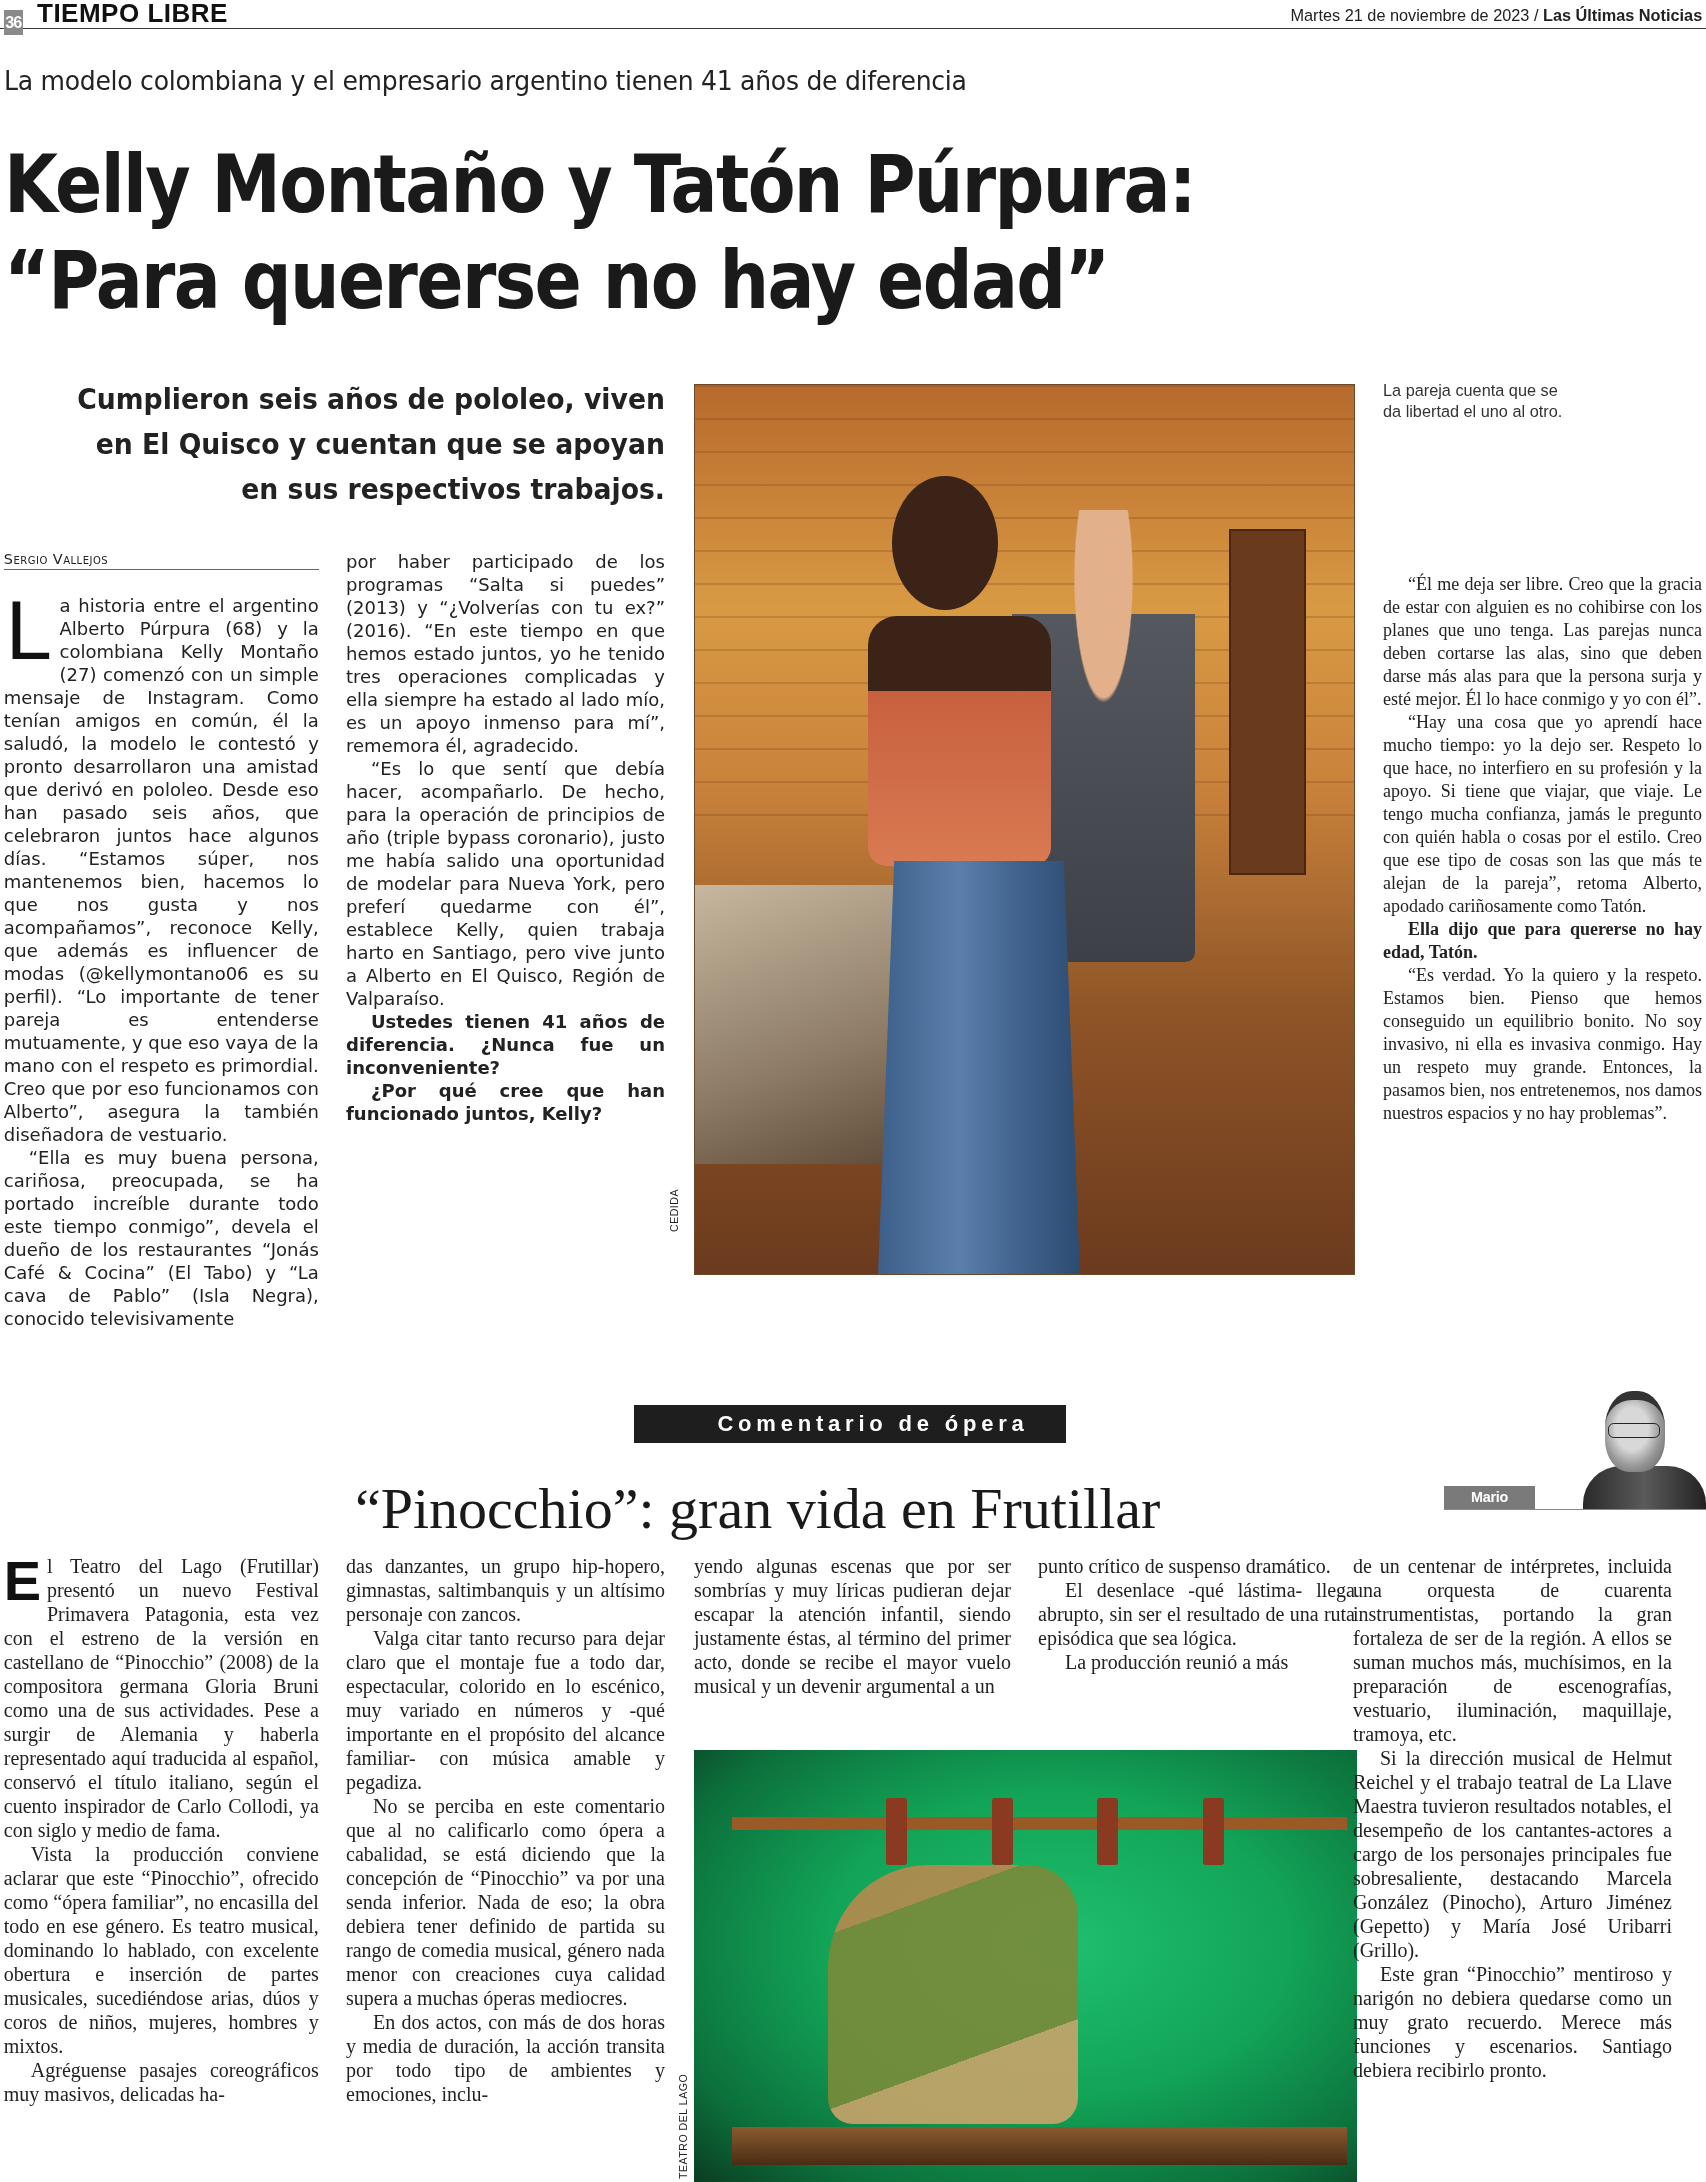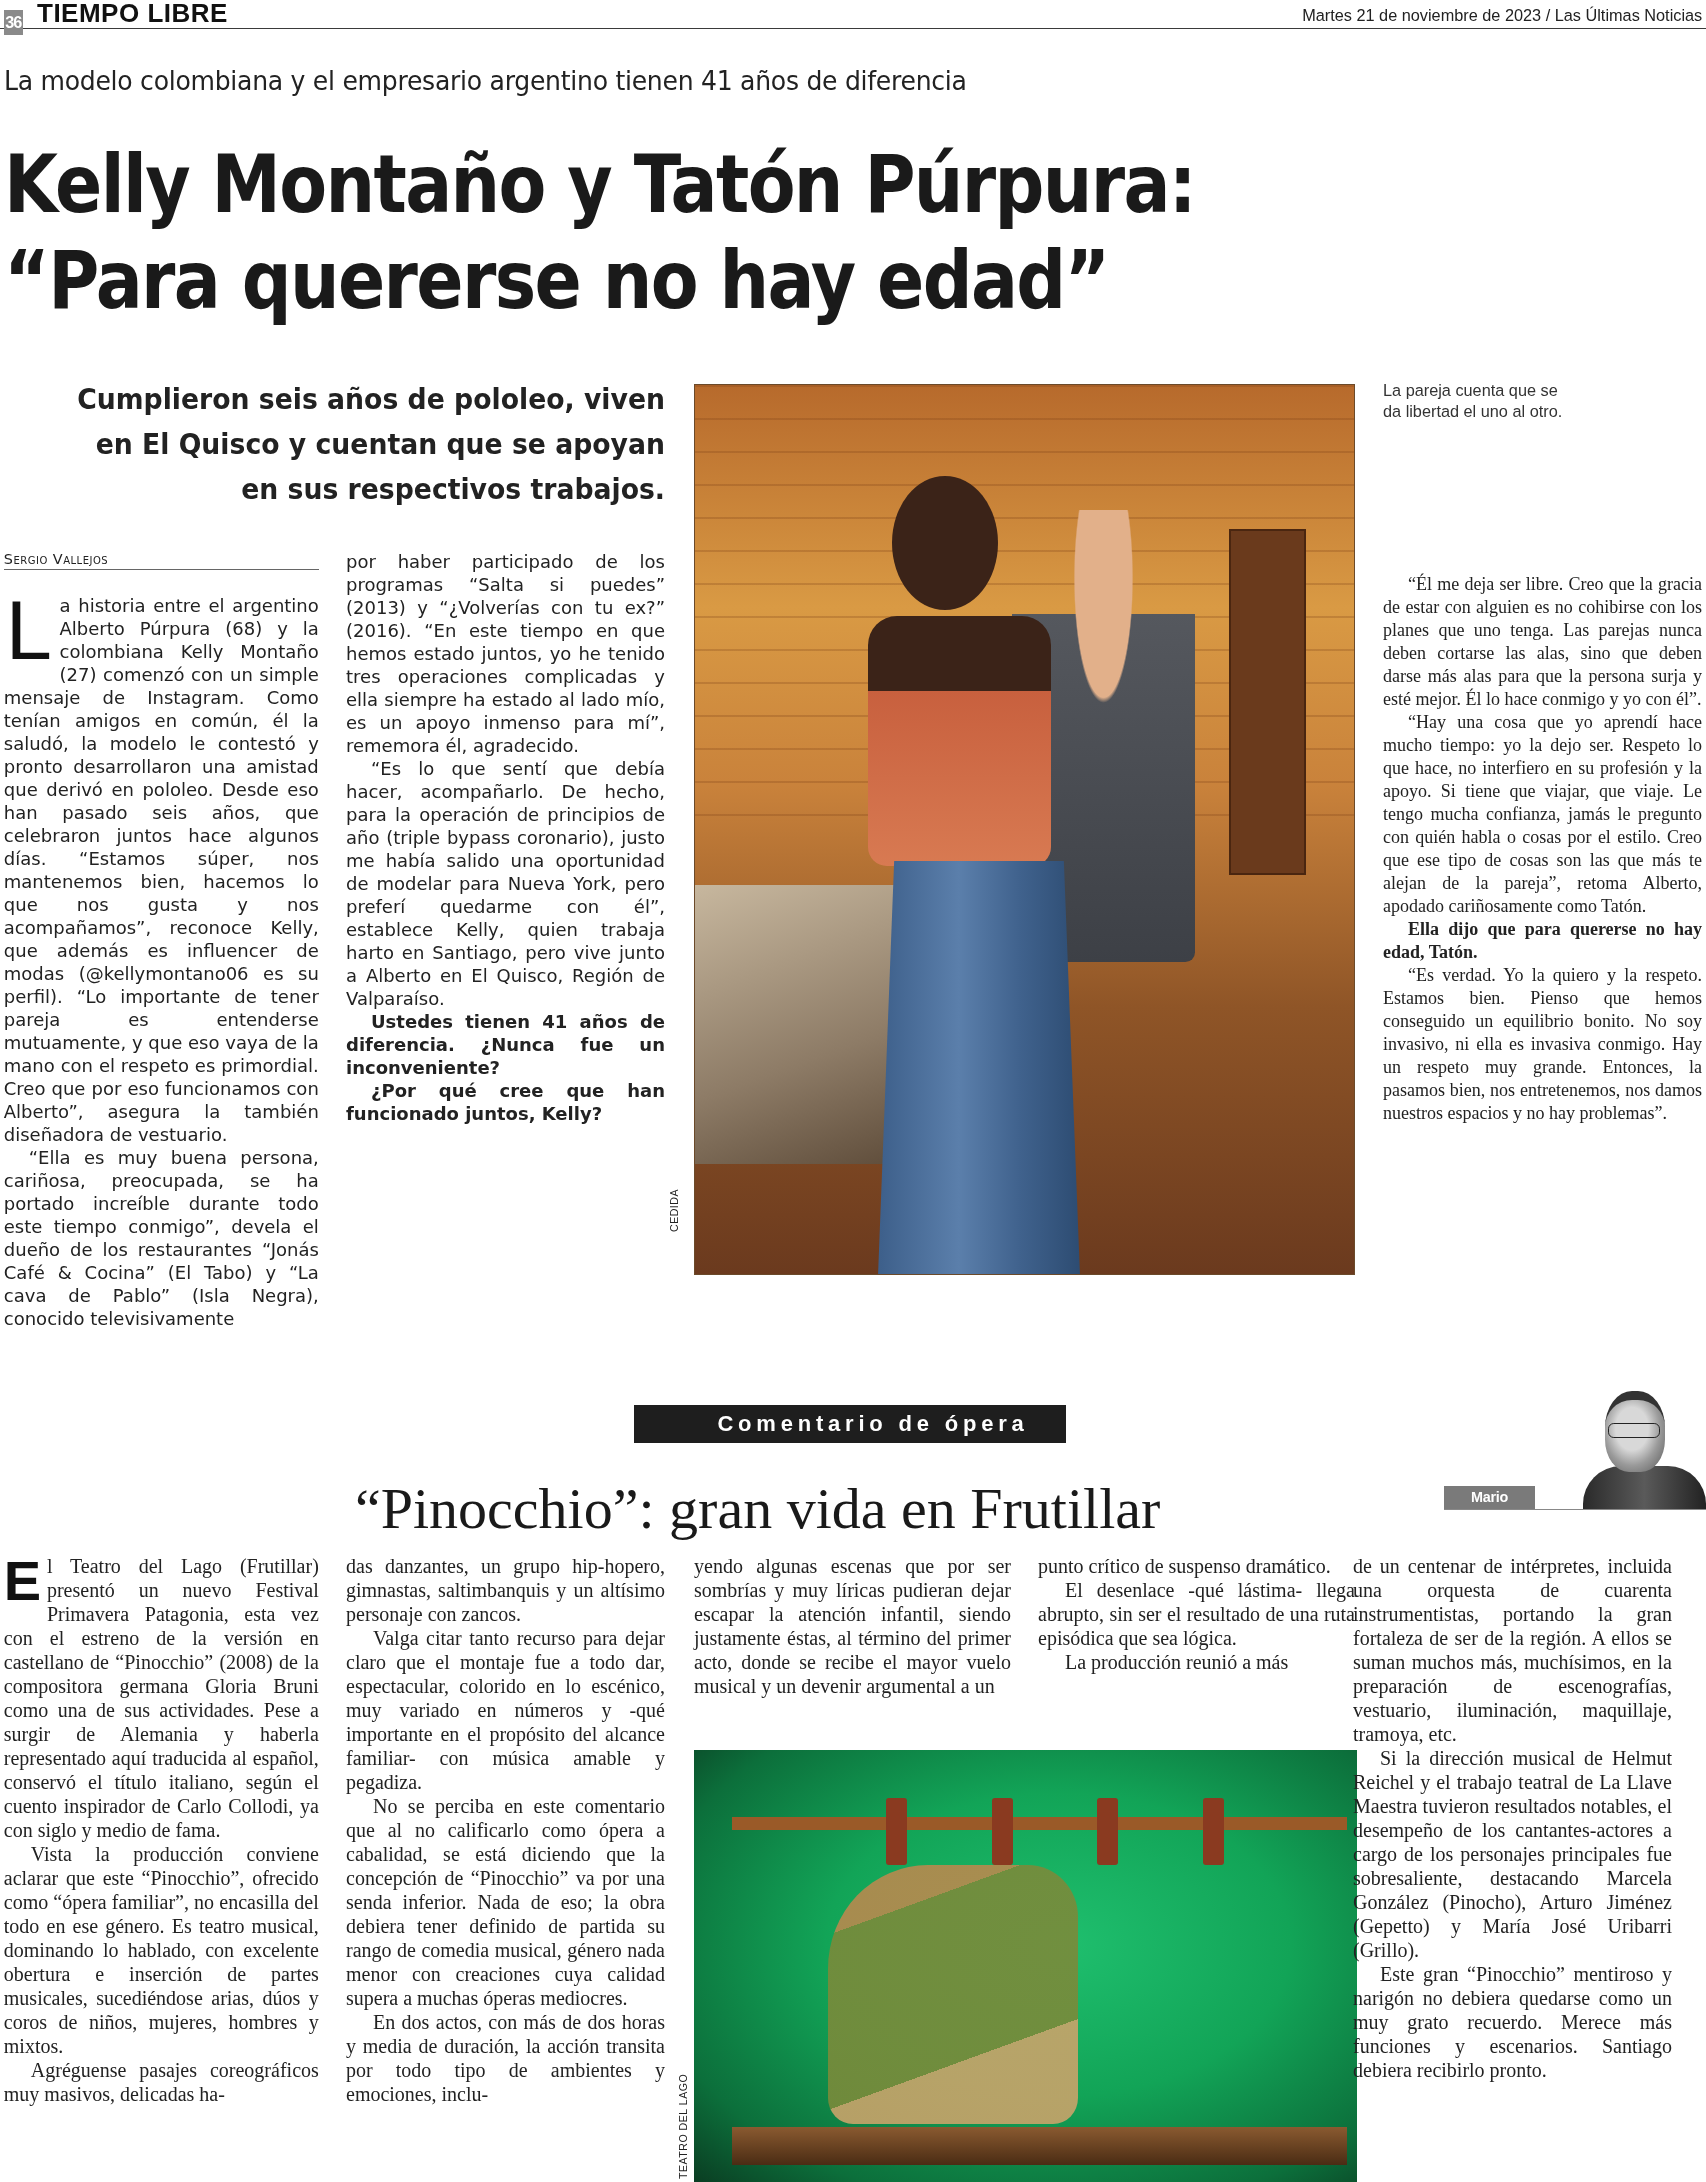--- a/index.html
+++ b/index.html
@@ -4,21 +4,21 @@
 <style>
   * { box-sizing: border-box; margin: 0; padding: 0; }
   html, body { width: 1706px; height: 2183px; background: #ffffff; overflow: hidden; }
   body { position: relative; color: #1f1f1f; font-family: "Liberation Sans", sans-serif; }
 
   
   .masthead { position: absolute; left: 0; top: 0; width: 1706px; height: 29px; border-bottom: 1.9px solid #3a3a3a; }
   .page-num { position: absolute; left: 3.8px; top: 1.9px; width: 19px; height: 25px; background: #8a8a8a; color: #fff; font: bold 16.3px "Liberation Sans Narrow","Liberation Sans", sans-serif; text-align: center; line-height: 25px; letter-spacing: -1px; margin-top: 8px; }
   .section-name { position: absolute; left: 37px; top: -1.9px; font: 900 26px "Liberation Sans", sans-serif; letter-spacing: 0.5px; color: #111; }
   .dateline { position: absolute; right: 3.8px; top: 5.8px; font: 16.3px "Liberation Sans", sans-serif; color: #222; }
-  .dateline b { font-weight: normal; }
+  .dateline b { font-weight: bold; }
 
   .kicker { position: absolute; left: 3.8px; top: 65px; font: 27px "DejaVu Sans", sans-serif; letter-spacing: -0.3px; color: #222; transform: scaleX(0.93); transform-origin: left; }
   .headline { position: absolute; left: 3.8px; top: 136px; font: bold 81px "DejaVu Sans", sans-serif; line-height: 96px; letter-spacing: -1.9px; color: #1a1a1a; transform: scaleX(0.86); transform-origin: left; white-space: nowrap; }
 
   .deck { position: absolute; left: 0; top: 377px; width: 665px; text-align: right; font: bold 29px "DejaVu Sans", sans-serif; line-height: 45px; color: #222; transform: scaleX(0.92); transform-origin: right; }
 
   .caption { position: absolute; left: 1383px; top: 380px; width: 192px; font: 16.3px "Liberation Sans", sans-serif; line-height: 21px; color: #333; }
 
   
   .photo-main { position: absolute; left: 694px; top: 384px; width: 661px; height: 891px; background: linear-gradient(180deg,#b76a2c 0%,#d99a44 25%,#c9823b 45%,#8f5527 70%,#6b3a1e 100%); overflow: hidden; border: 1px solid #6b4a2a; }

